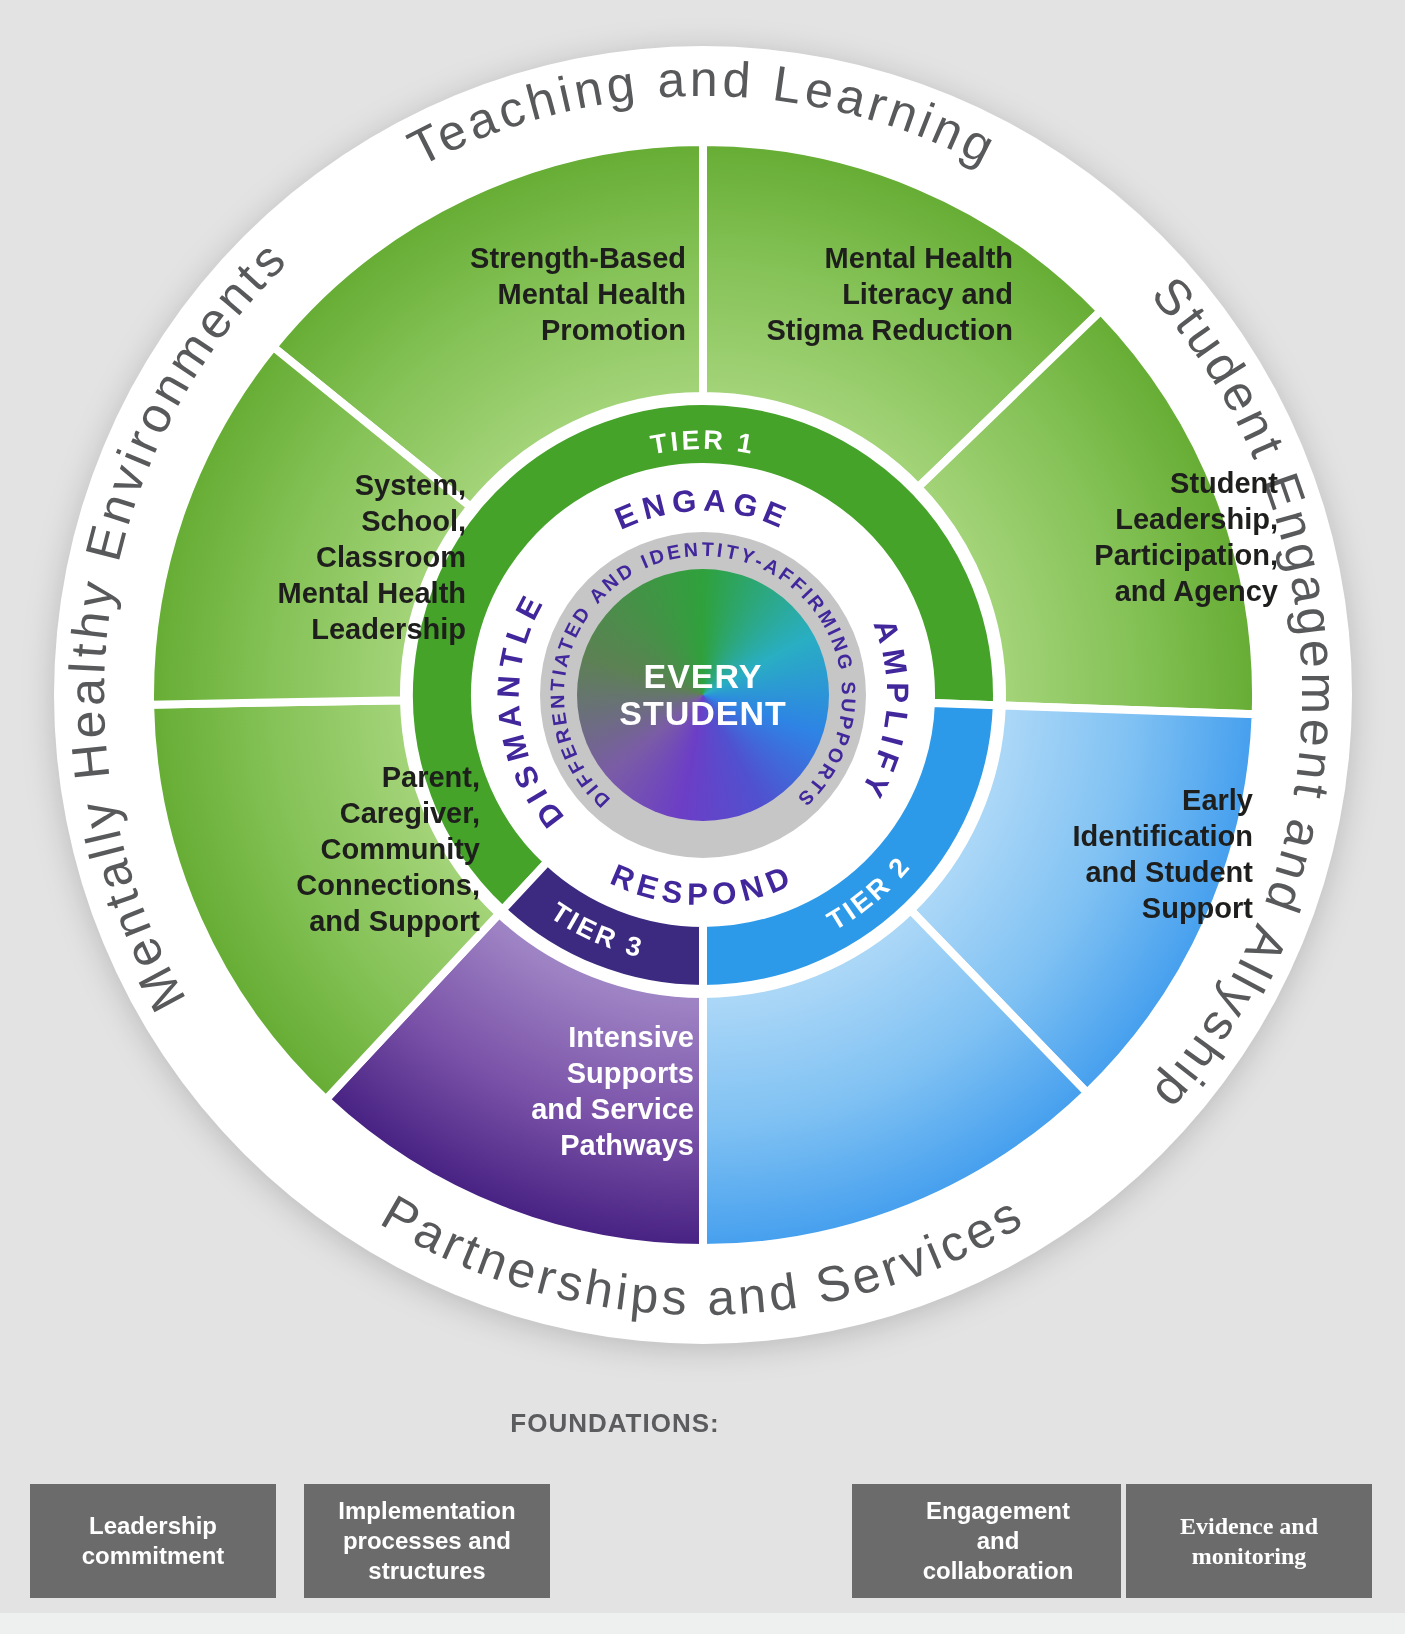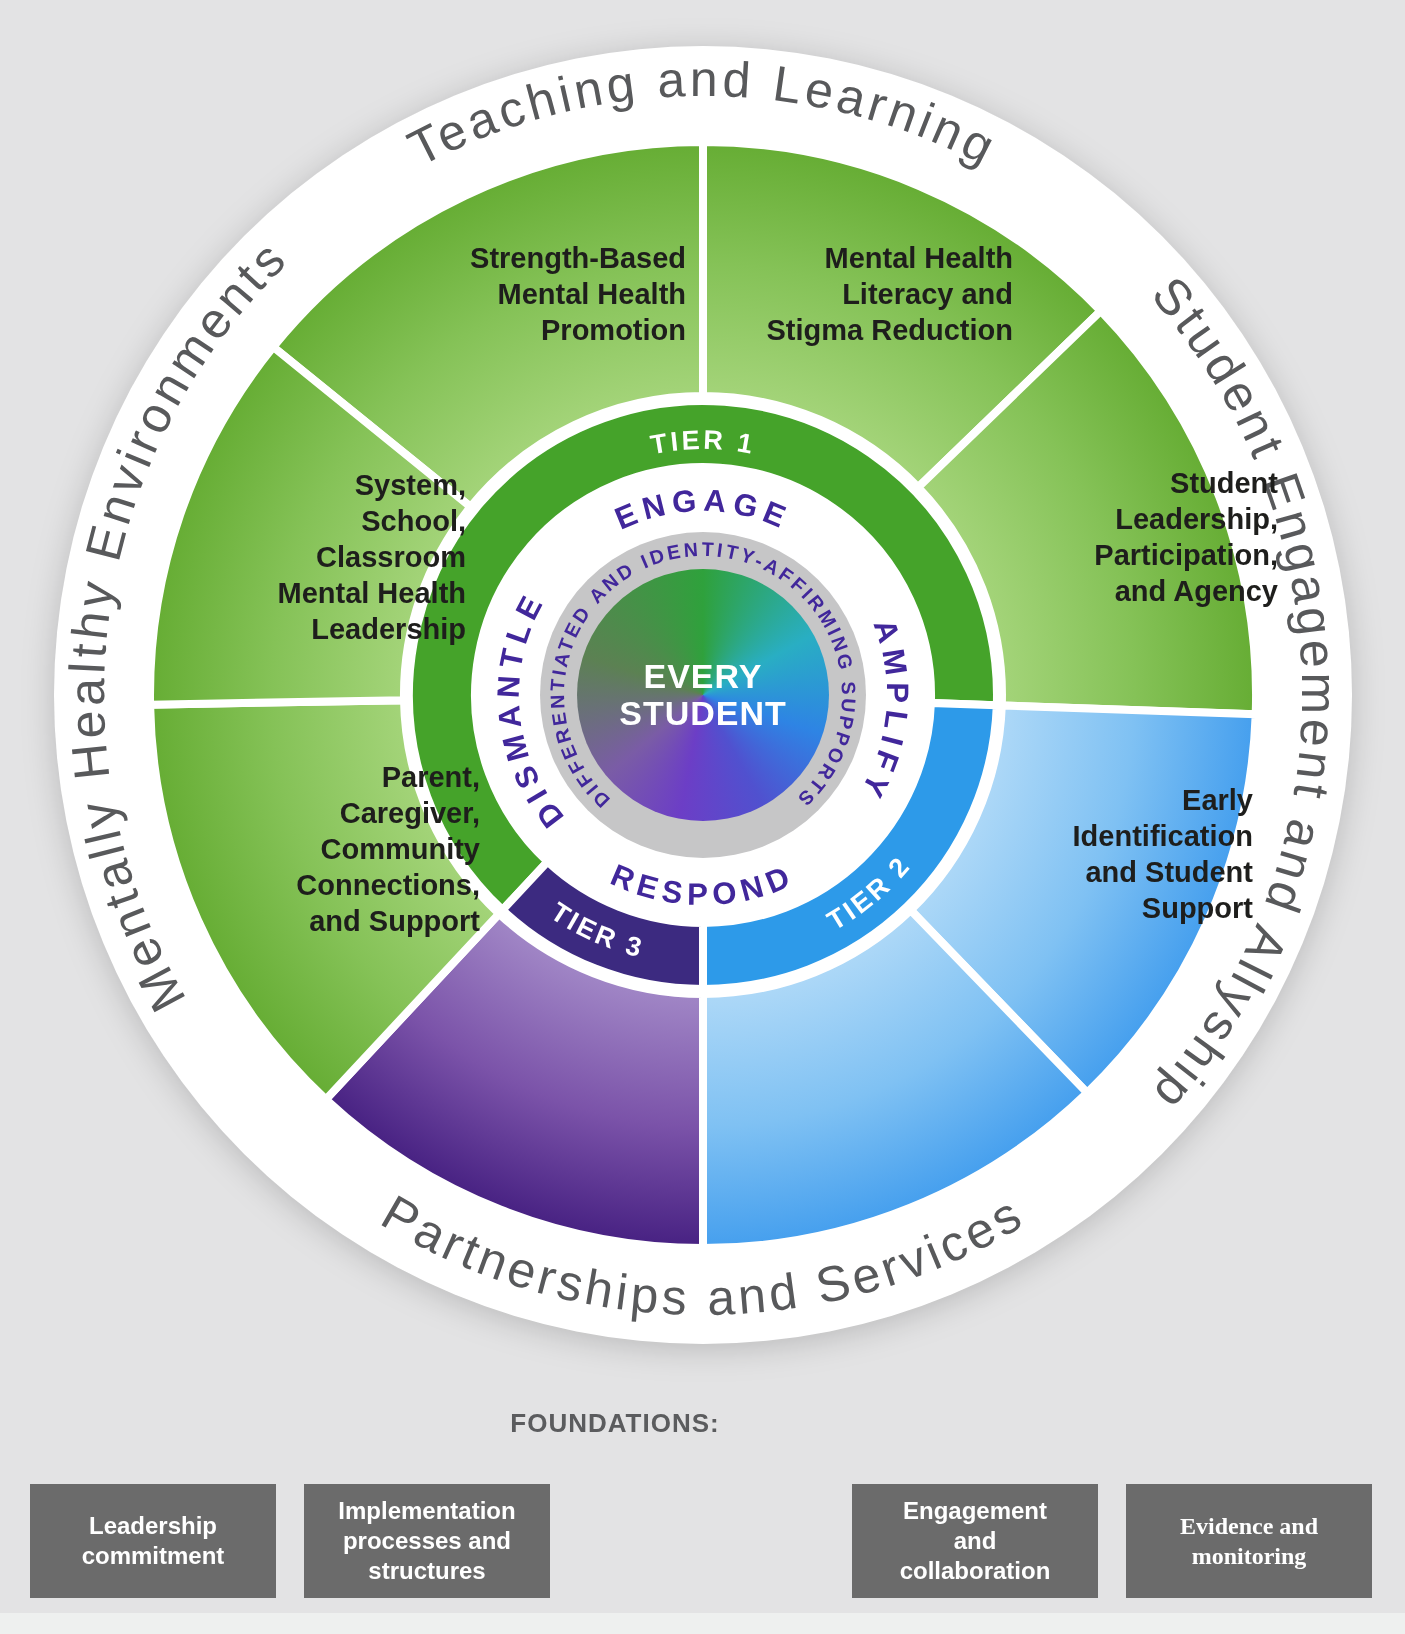--- a/index.html
+++ b/index.html
@@ -128,20 +128,24 @@
 Literacy and
 Stigma Reduction</div>
     <div class="seg-label" style="left:1108px;top:538px;">Student
 Leadership,
 Participation,
 and Agency</div>
     <div class="seg-label" style="left:1083px;top:855px;">Early
 Identification
 and Student
 Support</div>
+    <div class="seg-label white" style="left:524px;top:1092px;">Intensive
+Supports
+and Service
+Pathways</div>
     <div class="seg-label" style="left:310px;top:850px;">Parent,
 Caregiver,
 Community
 Connections,
 and Support</div>
     <div class="seg-label" style="left:296px;top:558px;">System,
 School,
 Classroom
 Mental Health
 Leadership</div>
@@ -152,20 +156,20 @@
     </div>
   </div>
 
   <div class="foundations-heading">FOUNDATIONS:</div>
 
   <div class="foundation-box" style="left:30px;">Leadership
 commitment</div>
   <div class="foundation-box" style="left:304px;">Implementation
 processes and
 structures</div>
-  <div class="foundation-box" style="left:852px;">Engagement
+  <div class="foundation-box" style="left:852px;padding-left:23px;">Engagement
 and
 collaboration</div>
   <div class="foundation-box" style="left:1126px;font-family:Liberation Serif, serif;">Evidence and
 monitoring</div>
 
   <div class="bottom-strip"></div>
 </div>
 
 </body></html>

